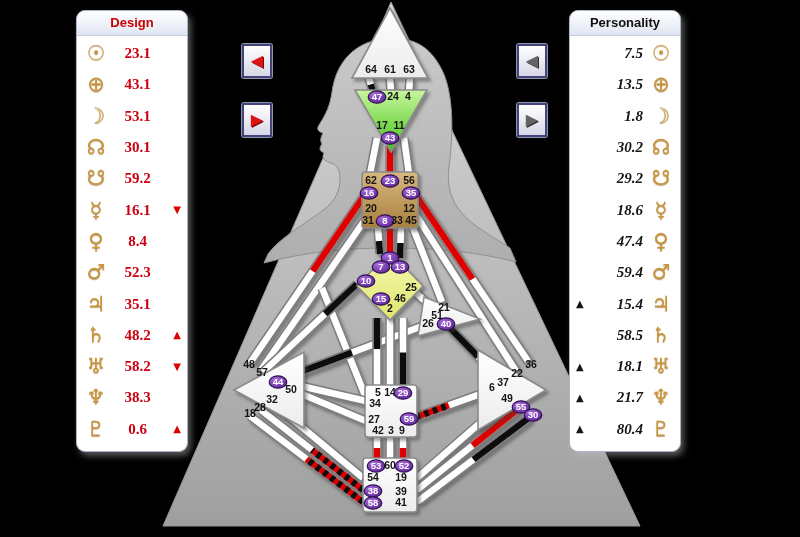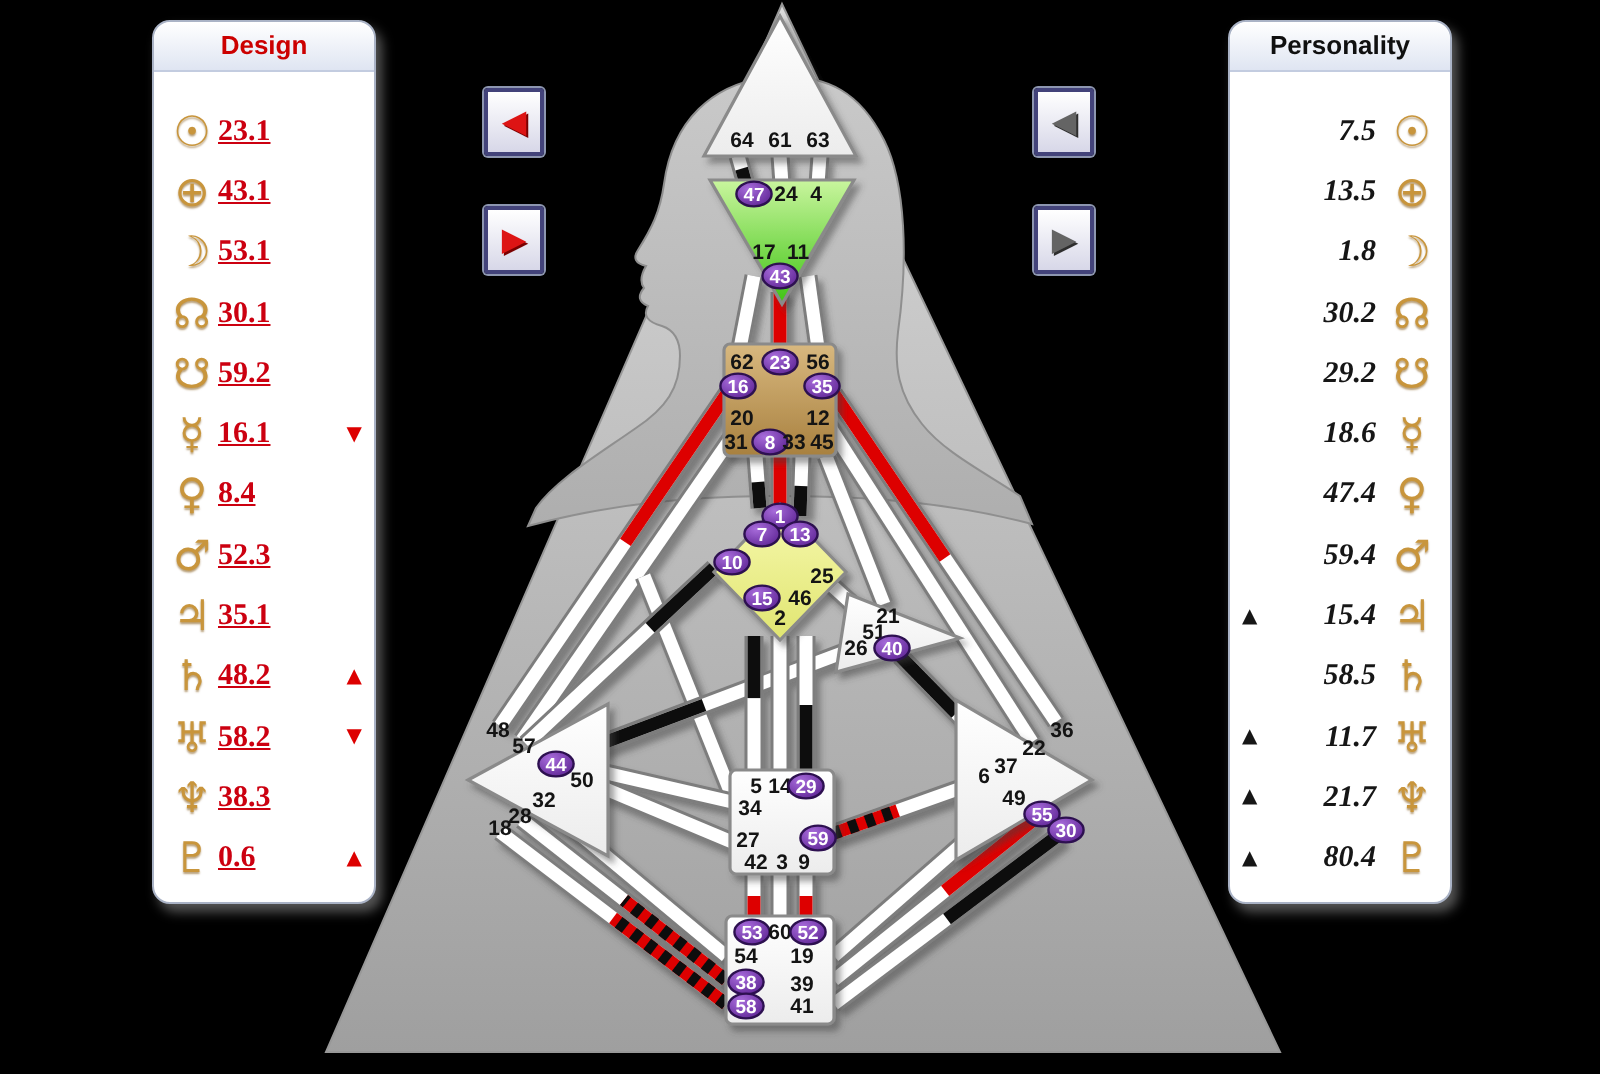--- a/index.html
+++ b/index.html
@@ -3,36 +3,36 @@
 <meta charset="utf-8">
 <style>
   html,body{margin:0;padding:0;background:#000;}
   .stage{position:relative;width:800px;height:537px;background:#000;overflow:hidden;
          font-family:"Liberation Sans",sans-serif;}
   svg{position:absolute;left:0;top:0;}
 
   
   .panel{position:absolute;top:10px;width:110px;height:440px;background:#fff;
          border:1px solid #aab3c6;border-radius:9px;
-         box-shadow:3px 4px 6px rgba(190,190,190,.45);display:flex;flex-direction:column;gap:13px;}
+         box-shadow:3px 4px 6px rgba(190,190,190,.45);display:flex;flex-direction:column;}
   .panel-header{height:24px;line-height:24px;text-align:center;font-weight:bold;font-size:13px;
          background:linear-gradient(#ffffff,#dfe5f2);border-bottom:1px solid #c3cce0;
          border-radius:9px 9px 0 0;}
   .panel-rows{flex:1;display:flex;flex-direction:column;justify-content:space-around;
          padding:2px 6px 6px 6px;}
   .prow{display:flex;align-items:center;height:30px;}
   .glyph{font-family:"DejaVu Sans",sans-serif;font-size:21px;color:#c8953c;
          text-shadow:0 1px 1px rgba(125,80,10,.55);width:26px;text-align:center;line-height:1;}
   .pval{font-family:"Liberation Serif",serif;font-weight:bold;font-size:15px;}
   .design .pval{color:#cc0010;}
   .personality .pval{color:#161616;font-style:italic;}
   .arr{font-family:"DejaVu Sans",sans-serif;font-size:10px;width:13px;line-height:1;}
   .design .arr{color:#dd0000;text-align:right;}
   .personality .arr{color:#161616;text-align:left;}
-  .design .pval{flex:1;text-align:left;padding-right:2px;text-decoration:underline;}
+  .design .pval{flex:1;text-align:center;padding-right:2px;}
   .personality .pval{flex:1;text-align:right;padding-right:5px;}
 
   
   .navbtn{position:absolute;width:26px;height:30px;display:flex;align-items:center;justify-content:center;
           background:linear-gradient(#ffffff,#d7d7e8);border:2px solid #43437a;border-radius:2px;
           box-shadow:0 0 0 1px #8d96b0;cursor:pointer;}
   .navbtn span{font-family:"DejaVu Sans",sans-serif;font-size:16px;line-height:1;}
   .navbtn.red span{color:#dd1414;text-shadow:1px 1px 0 #7a0000;}
   .navbtn.gray span{color:#646464;text-shadow:1px 1px 0 #2e2e2e;}
 </style>
@@ -537,21 +537,21 @@
           <span class="arr"></span>
         </div>
         <div class="prow">
           <span class="glyph">♇</span>
           <span class="pval">0.6</span>
           <span class="arr">▲</span>
         </div>
       </div>
   </div>
 
-  <div class="panel personality" style="left:614px;">
+  <div class="panel personality" style="left:569px;">
     <div class="panel-header" style="color:#101010;">Personality</div>
     <div class="panel-rows" id="personality-rows">
         <div class="prow">
           <span class="arr"></span>
           <span class="pval">7.5</span>
           <span class="glyph">☉</span>
         </div>
         <div class="prow">
           <span class="arr"></span>
           <span class="pval">13.5</span>
@@ -592,21 +592,21 @@
           <span class="pval">15.4</span>
           <span class="glyph">♃</span>
         </div>
         <div class="prow">
           <span class="arr"></span>
           <span class="pval">58.5</span>
           <span class="glyph">♄</span>
         </div>
         <div class="prow">
           <span class="arr">▲</span>
-          <span class="pval">11.7</span>
+          <span class="pval">18.1</span>
           <span class="glyph">♅</span>
         </div>
         <div class="prow">
           <span class="arr">▲</span>
           <span class="pval">21.7</span>
           <span class="glyph">♆</span>
         </div>
         <div class="prow">
           <span class="arr">▲</span>
           <span class="pval">80.4</span>

